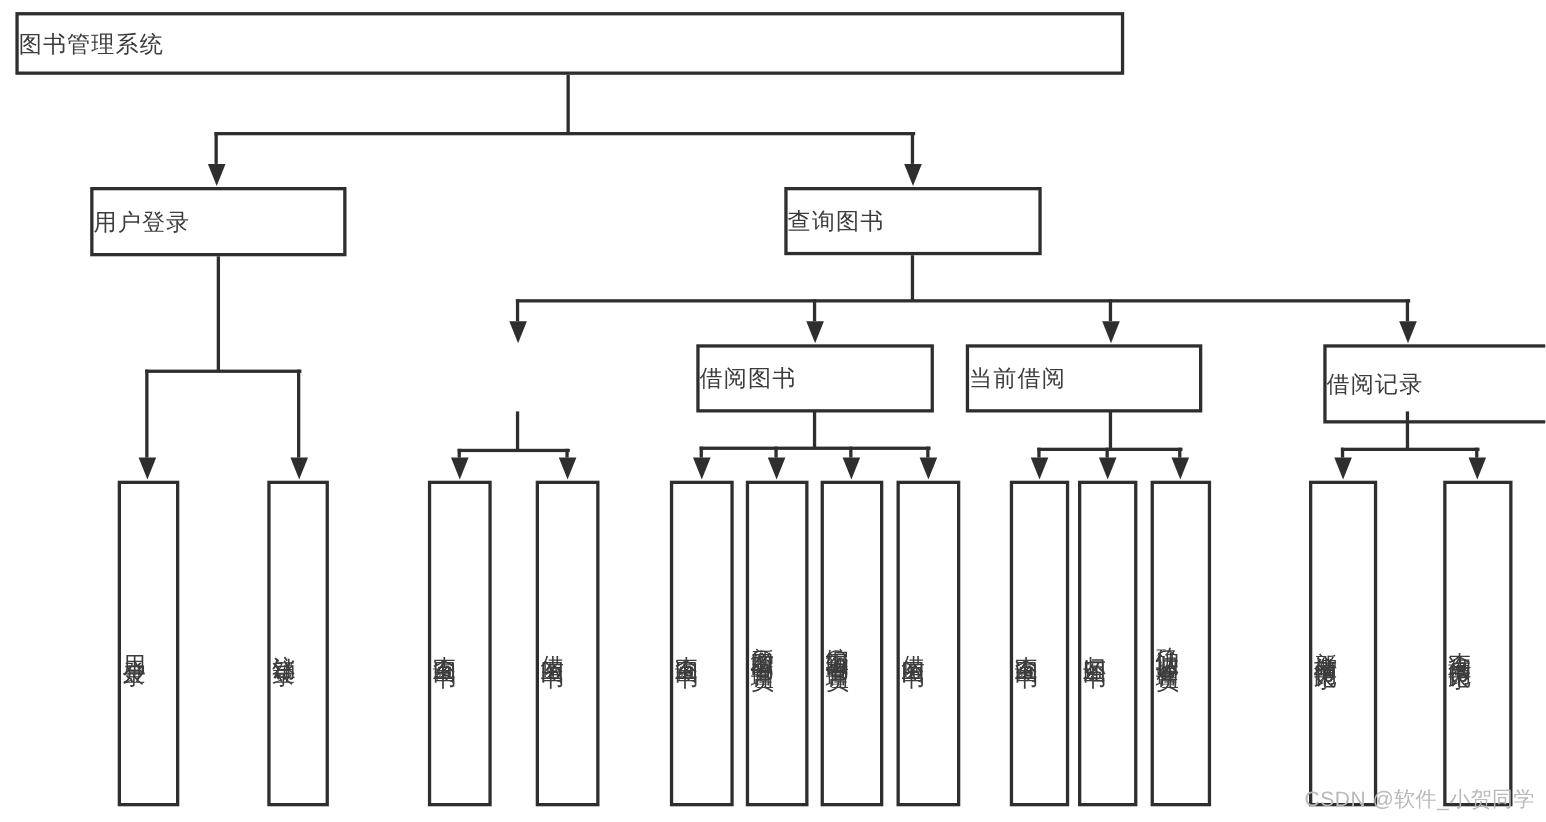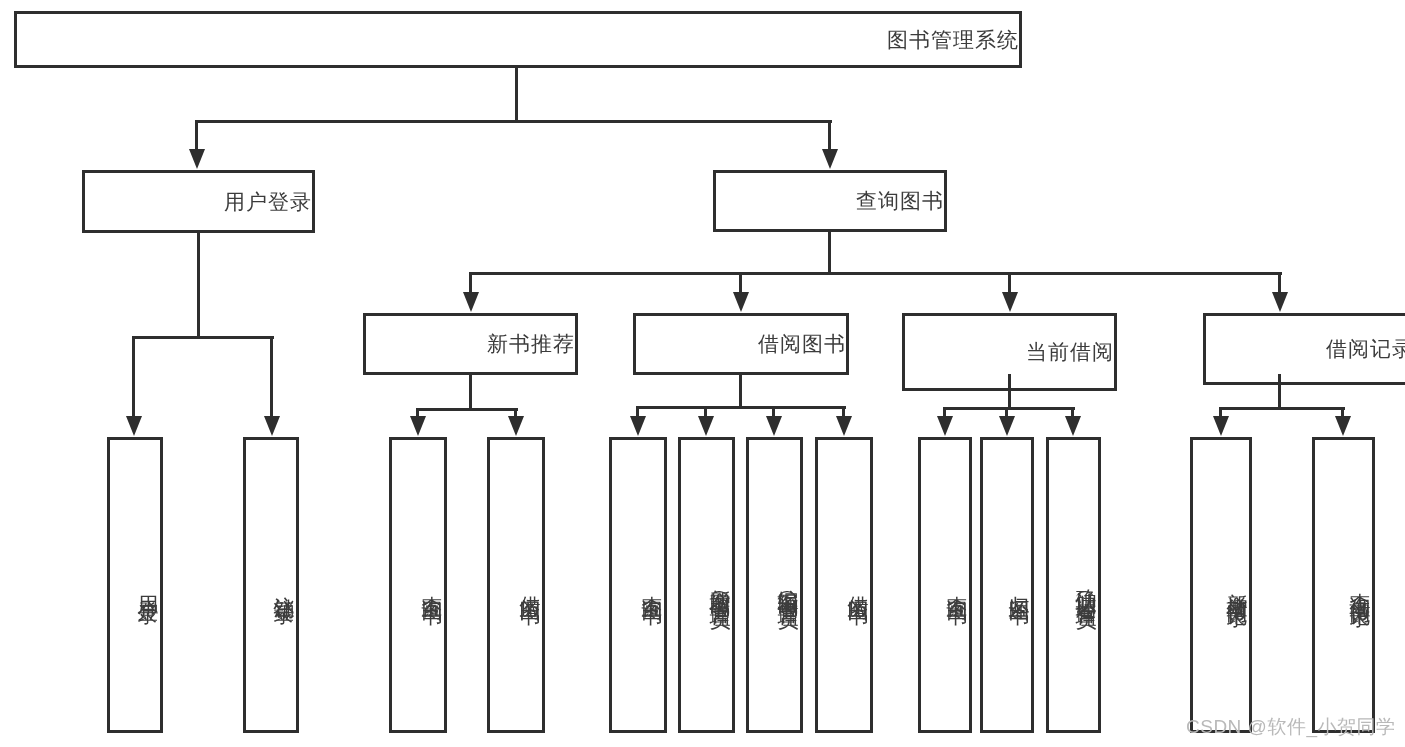--- a/index.html
+++ b/index.html
@@ -17,21 +17,21 @@
     font-family:"Liberation Sans", sans-serif;
     color:var(--text);
   }
   .node{
     position:absolute;
     box-sizing:border-box;
     border:3px solid var(--line);
     background:#fff;
     display:flex;
     align-items:center;
-    justify-content:flex-end;
+    justify-content:flex-start;
     font-size:21px;
     color:var(--text);
   }
   .node.h span{letter-spacing:1px;}
   .node.v span{
     writing-mode:vertical-rl;
     letter-spacing:3px;
     line-height:1.1;
   }
   .vline{position:absolute;width:3px;background:var(--line);}
@@ -82,27 +82,24 @@
   <div class="drop" style="left:132px;top:336px;height:80px"></div>
   <div class="drop" style="left:270px;top:336px;height:80px"></div>
 
   <div class="vline" style="left:828px;top:232px;height:41px"></div>
   <div class="hbar" style="left:469px;top:272px;width:813px"></div>
   <div class="drop" style="left:469px;top:272px;height:20px"></div>
   <div class="drop" style="left:739px;top:272px;height:20px"></div>
   <div class="drop" style="left:1008px;top:272px;height:20px"></div>
   <div class="drop" style="left:1278px;top:272px;height:20px"></div>
 
-  <div class="node h" style="left:363px;top:313px;width:215px;height:62px">
-    <span>新书推荐</span>
-  </div>
   <div class="node h" style="left:633px;top:313px;width:216px;height:62px">
     <span>借阅图书</span>
   </div>
-  <div class="node h" style="left:902px;top:313px;width:215px;height:78px">
+  <div class="node h" style="left:878px;top:313px;width:215px;height:62px">
     <span>当前借阅</span>
   </div>
   <div class="node h" style="left:1203px;top:313px;width:214px;height:72px">
     <span>借阅记录</span>
   </div>
 
   <div class="vline" style="left:469px;top:374px;height:35px"></div>
   <div class="hbar" style="left:416px;top:408px;width:102px"></div>
   <div class="drop" style="left:416px;top:408px;height:8px"></div>
   <div class="drop" style="left:514px;top:408px;height:8px"></div>

